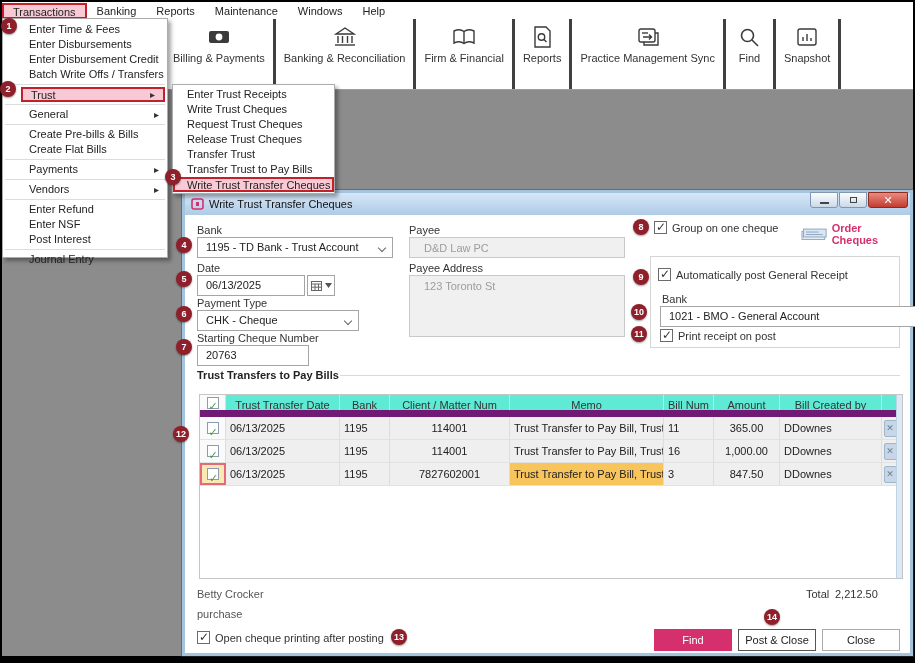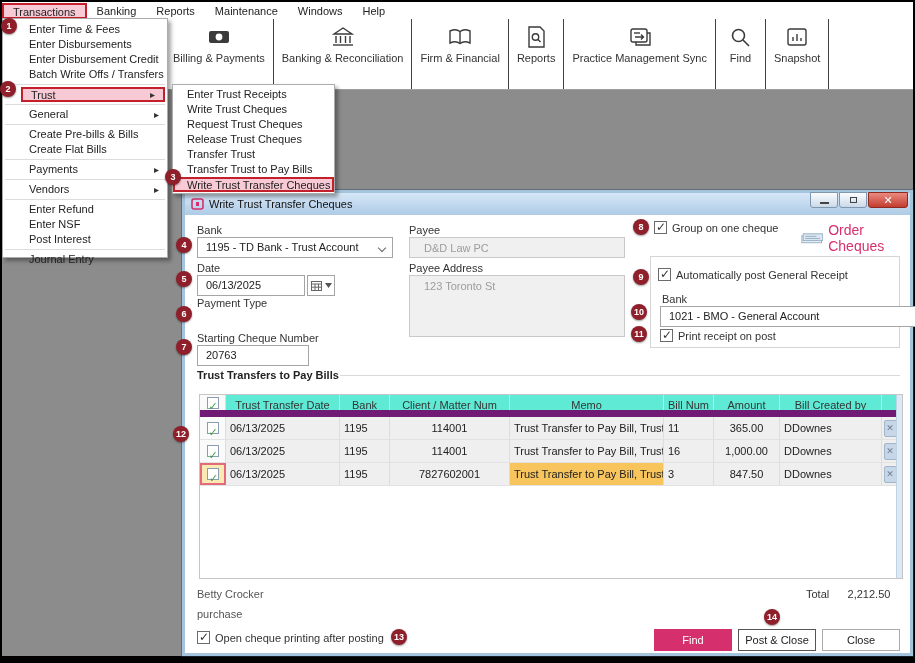--- a/index.html
+++ b/index.html
@@ -7,21 +7,21 @@
   .stage { position: relative; width: 915px; height: 663px; background: #000; overflow: hidden; }
   .app { position: absolute; left: 2px; top: 2px; width: 911px; height: 654px; background: #8C8C8C; }
 
   
   .menubar { position: absolute; left: 0; top: 0; width: 100%; height: 17px; background: #fff; display: flex; align-items: center; font-size: 11px; color: #222; }
   .menubar-item { padding: 1px 10px; height: 16px; line-height: 14px; }
   .menubar-item.annotated { border: 2px solid #C3202B; background: #F7CAD5; padding: 0 9px; }
 
   
   .toolbar { position: absolute; left: 0; top: 17px; width: 100%; height: 71px; background: #fff; border-bottom: 1px solid #9E9E9E; display: flex; padding-left: 162px; }
-  .tb-btn { min-width: 50px; padding: 6px 8px 2px 8px; border-right: 1px solid #404040; display: flex; flex-direction: column; align-items: center; justify-content: flex-start; gap: 3px; font-size: 11px; line-height: 12px; color: #333; text-align: center; }
+  .tb-btn { min-width: 50px; padding: 6px 8px 2px 8px; border-right: 3px solid #404040; display: flex; flex-direction: column; align-items: center; justify-content: flex-start; gap: 3px; font-size: 11px; line-height: 12px; color: #333; text-align: center; }
   .tb-btn:first-child { border-left: 1px solid #D6D6D6; }
   .tb-icon { width: 24px; height: 24px; display: block; }
 
   
   .menu-panel { position: absolute; left: 2px; top: 18px; width: 166px; height: 240px; background: #fff; border: 1px solid #ABABAB; box-shadow: 3px 3px 4px rgba(0,0,0,.35); padding-top: 3px; z-index: 20; font-size: 11px; color: #222; }
   .menu-item { height: 15px; line-height: 15px; padding-left: 26px; position: relative; white-space: nowrap; }
   .menu-item.has-sub::after { content: "▸"; position: absolute; right: 8px; top: 0; color: #333; font-size: 10px; }
   .menu-item.annotated { border: 2px solid #C3202B; background: #F7CAD5; line-height: 12px; margin-right: 2px; margin-left: 18px; padding-left: 8px; }
   .menu-sep { height: 1px; background: #DCDCDC; margin: 2px 2px; }
   .submenu-panel { position: absolute; left: 172px; top: 84px; width: 163px; height: 110px; background: #fff; border: 1px solid #ABABAB; box-shadow: 3px 3px 4px rgba(0,0,0,.35); padding-top: 2px; z-index: 21; font-size: 11px; color: #222; }
@@ -41,21 +41,21 @@
 
   .lbl { position: absolute; font-size: 11px; color: #333; }
   .input, .select { position: absolute; height: 21px; border: 1px solid #A5A5A5; background: #fff; font-size: 11px; line-height: 19px; padding: 0 8px; color: #222; }
   .select::after { content: ""; position: absolute; right: 7px; top: 7px; width: 5px; height: 5px; border-right: 1px solid #666; border-bottom: 1px solid #666; transform: rotate(45deg); }
   .disabled-box { position: absolute; border: 1px solid #C9C9C9; background: #F0F0F0; color: #9C9C9C; font-size: 11px; padding: 3px 14px; line-height: 15px; }
   .chk-row { position: absolute; display: flex; align-items: center; gap: 5px; font-size: 11px; color: #333; }
   .chk-box { width: 13px; height: 13px; border: 1px solid #6B6B6B; background: #fff; position: relative; flex: 0 0 auto; }
   .chk-box.checked::after { content: "✓"; position: absolute; left: 1px; top: -2px; font-size: 12px; color: #333; }
   .groupbox { position: absolute; border: 1px solid #D5D5D5; background: #fff; }
   .cal-btn { position: absolute; width: 28px; height: 21px; border: 1px solid #A5A5A5; background: #fff; display: flex; align-items: center; justify-content: center; gap: 3px; }
-  .link-pink { color: #D62F6D; font-size: 14px; }
+  .link-pink { color: #D62F6D; font-size: 11px; font-weight: bold; }
   .section-lbl { position: absolute; font-weight: bold; font-size: 11px; color: #222; }
   .section-line { position: absolute; height: 1px; background: #D9D9D9; }
 
   
   .grid { position: absolute; left: 14px; top: 179px; width: 704px; height: 185px; border: 1px solid #C5C5C5; background: #fff; }
   .grid-scroll { position: absolute; right: 0; top: 0; width: 6px; height: 100%; background: #DCE8F3; border-left: 1px solid #BFD2E2; }
   .grid-row { display: grid; grid-template-columns: 26px 114px 50px 120px 154px 50px 66px 102px 16px; height: 23px; }
   .grid-row.head { height: 22px; border-bottom: 7px solid #701a75; background: #5eead4; font-size: 11px; }
   .gc { border-right: 1px solid #DDDDDD; padding: 0 4px; line-height: 22px; overflow: hidden; white-space: nowrap; font-size: 11px; color: #222; }
   .head .gc { text-align: center; line-height: 21px; color: #333; }
@@ -223,20 +223,21 @@
             <line x1="4" y1="4" x2="4" y2="10.5"></line>
             <line x1="7.5" y1="4" x2="7.5" y2="10.5"></line>
             <line x1="0.5" y1="7.2" x2="10.5" y2="7.2"></line>
           </svg>
         <svg width="7" height="5" viewBox="0 0 7 5">
             <path d="M0 0 L7 0 L3.5 5 Z" fill="#555"></path>
           </svg>
       </div>
 
       <div class="lbl" style="left:12px;top:82px">Payment Type</div>
+      <div class="select" style="left:12px;top:95px;width:162px">CHK - Cheque</div>
 
       <div class="lbl" style="left:12px;top:117px">Starting Cheque Number</div>
       <div class="input" style="left:12px;top:130px;width:112px">20763</div>
 
       <div class="lbl" style="left:224px;top:9px">Payee</div>
       <div class="disabled-box" style="left:224px;top:22px;width:216px;height:21px">D&amp;D Law PC</div>
 
       <div class="lbl" style="left:224px;top:47px">Payee Address</div>
       <div class="disabled-box" style="left:224px;top:60px;width:216px;height:62px">
         <div>123 Toronto St</div>
@@ -332,21 +333,21 @@
           <div class="gc xcell">
               <div class="x-btn">✕</div>
             </div>
         </div>
         <div class="grid-scroll"></div>
       </div>
 
       <div class="lbl" style="left:12px;top:373px;color:#555">Betty Crocker</div>
       <div class="lbl" style="left:12px;top:393px;color:#555">purchase</div>
       <div class="lbl" style="left:621px;top:373px">Total</div>
-      <div class="lbl" style="left:650px;top:373px;width:68px;text-align:center">2,212.50</div>
+      <div class="lbl" style="left:650px;top:373px;width:68px;text-align:left">2,212.50</div>
 
       <div class="chk-row" style="left:12px;top:416px">
         <div class="chk-box checked"></div>
         <span>Open cheque printing after posting</span>
       </div>
 
       <div class="btn pink" style="left:469px;top:414px">Find</div>
       <div class="btn default" style="left:553px;top:414px">Post &amp; Close</div>
       <div class="btn" style="left:637px;top:414px">Close</div>
     </div>

